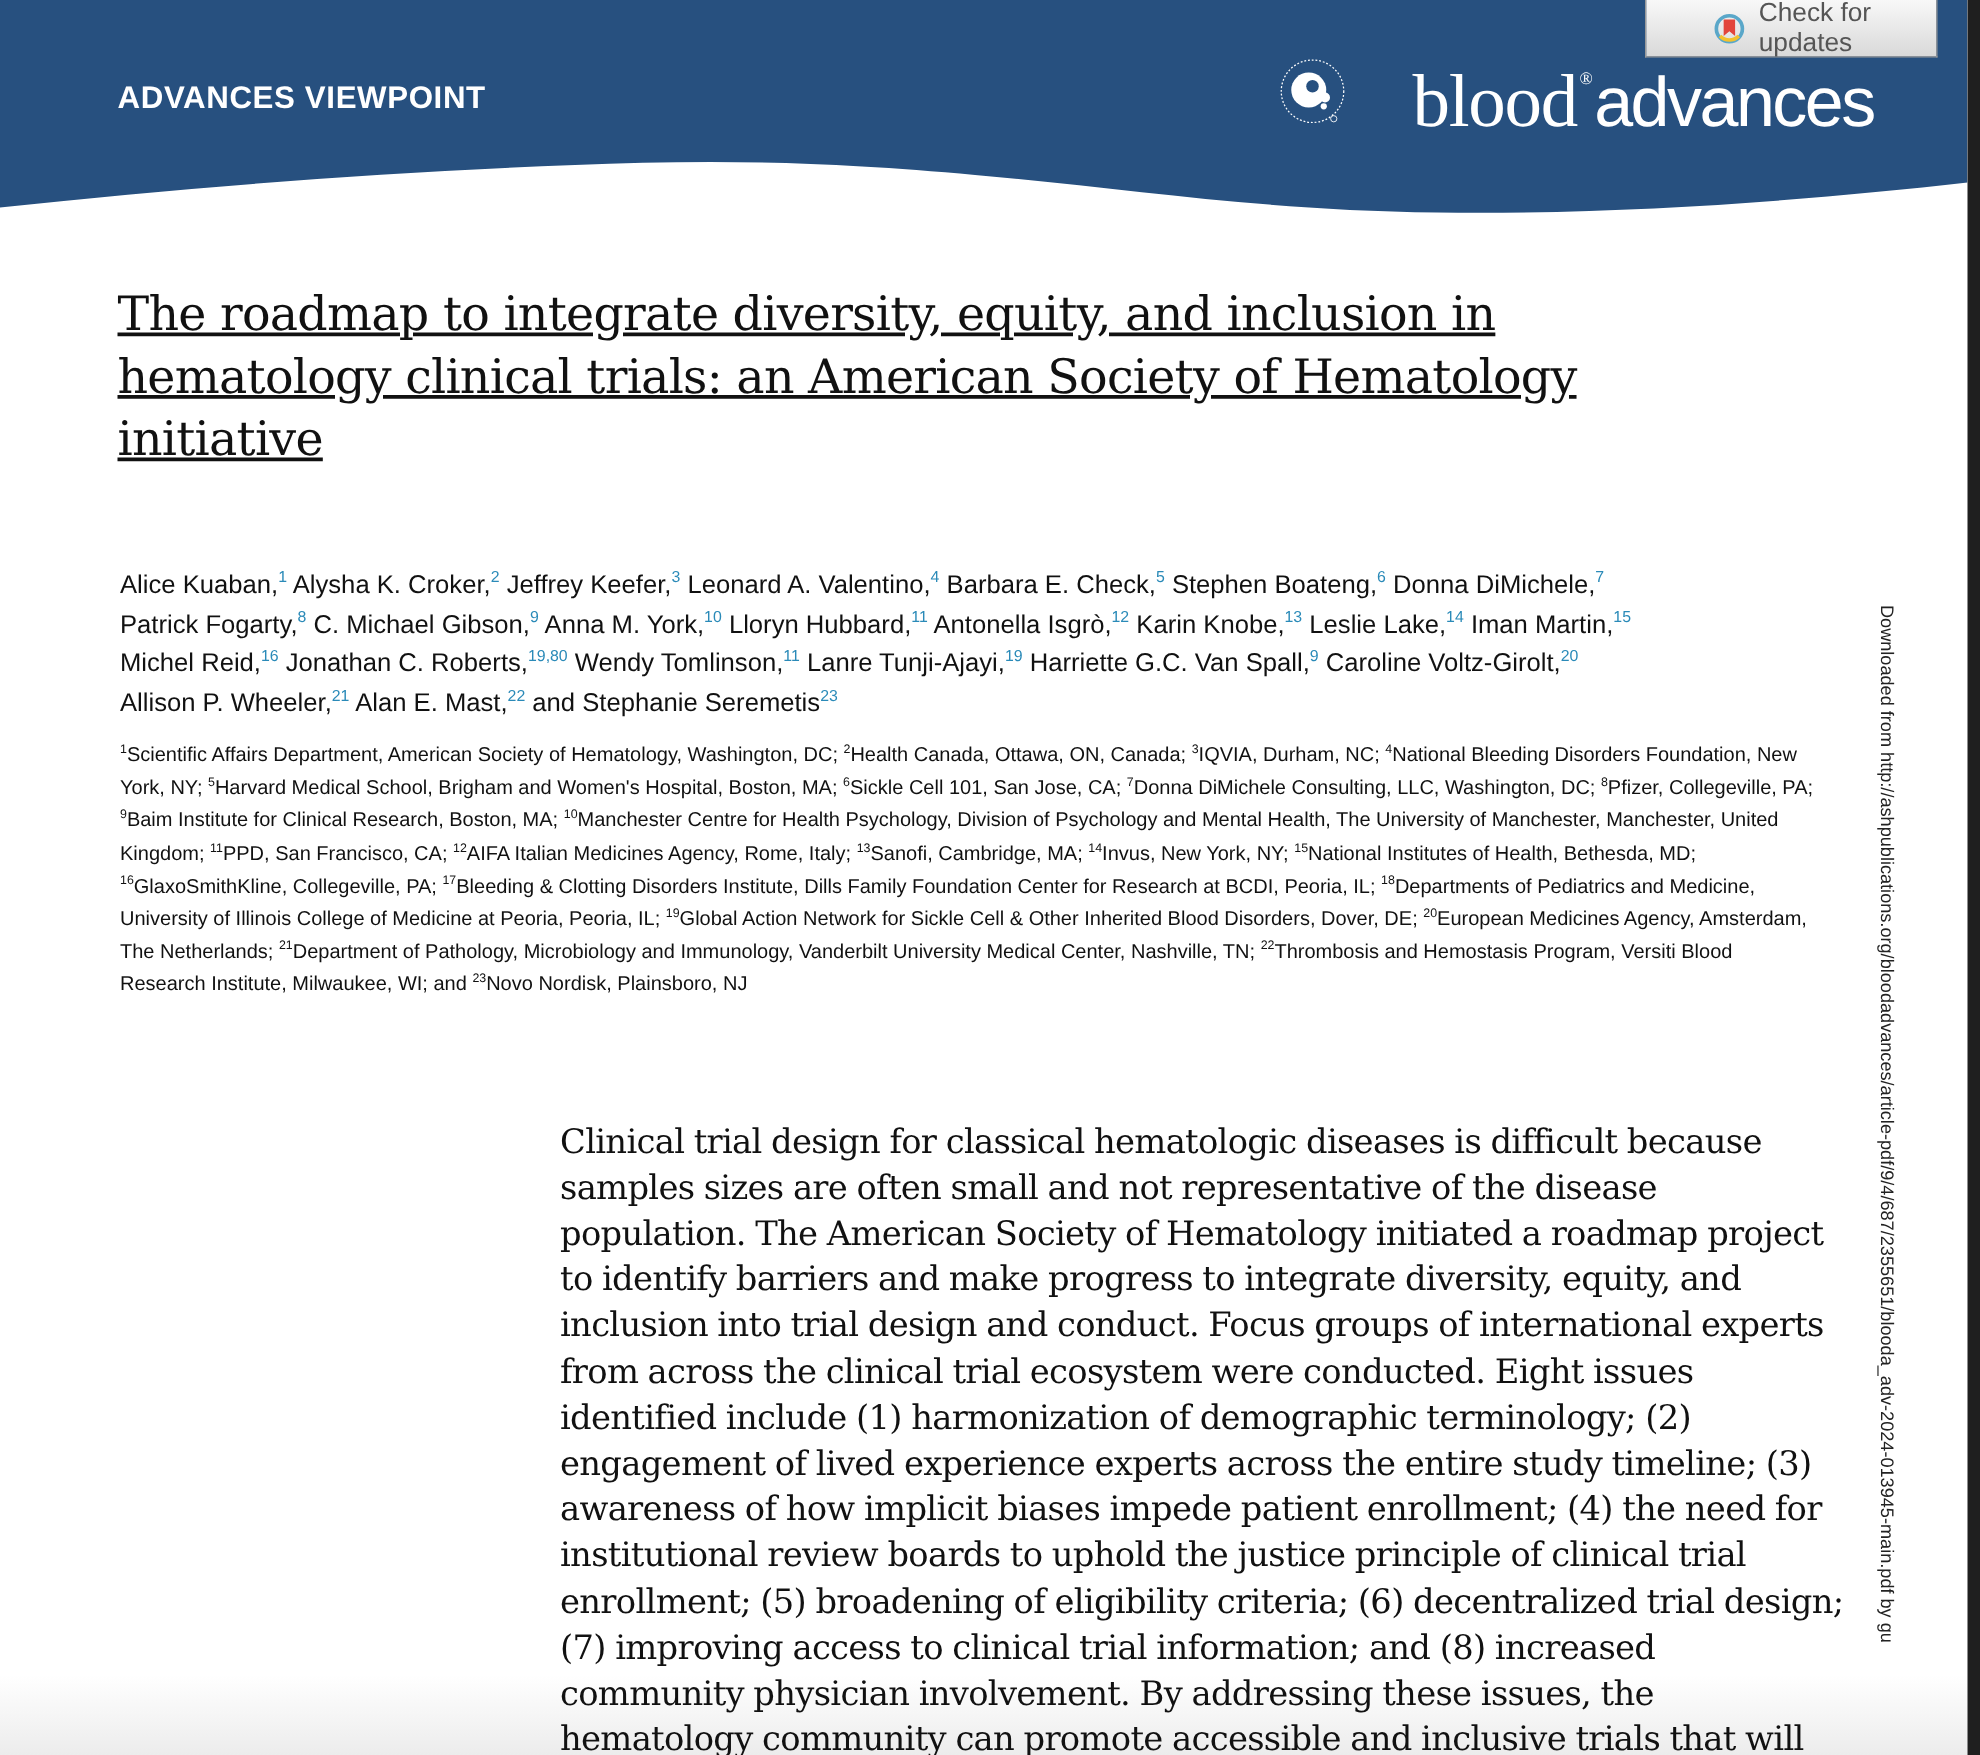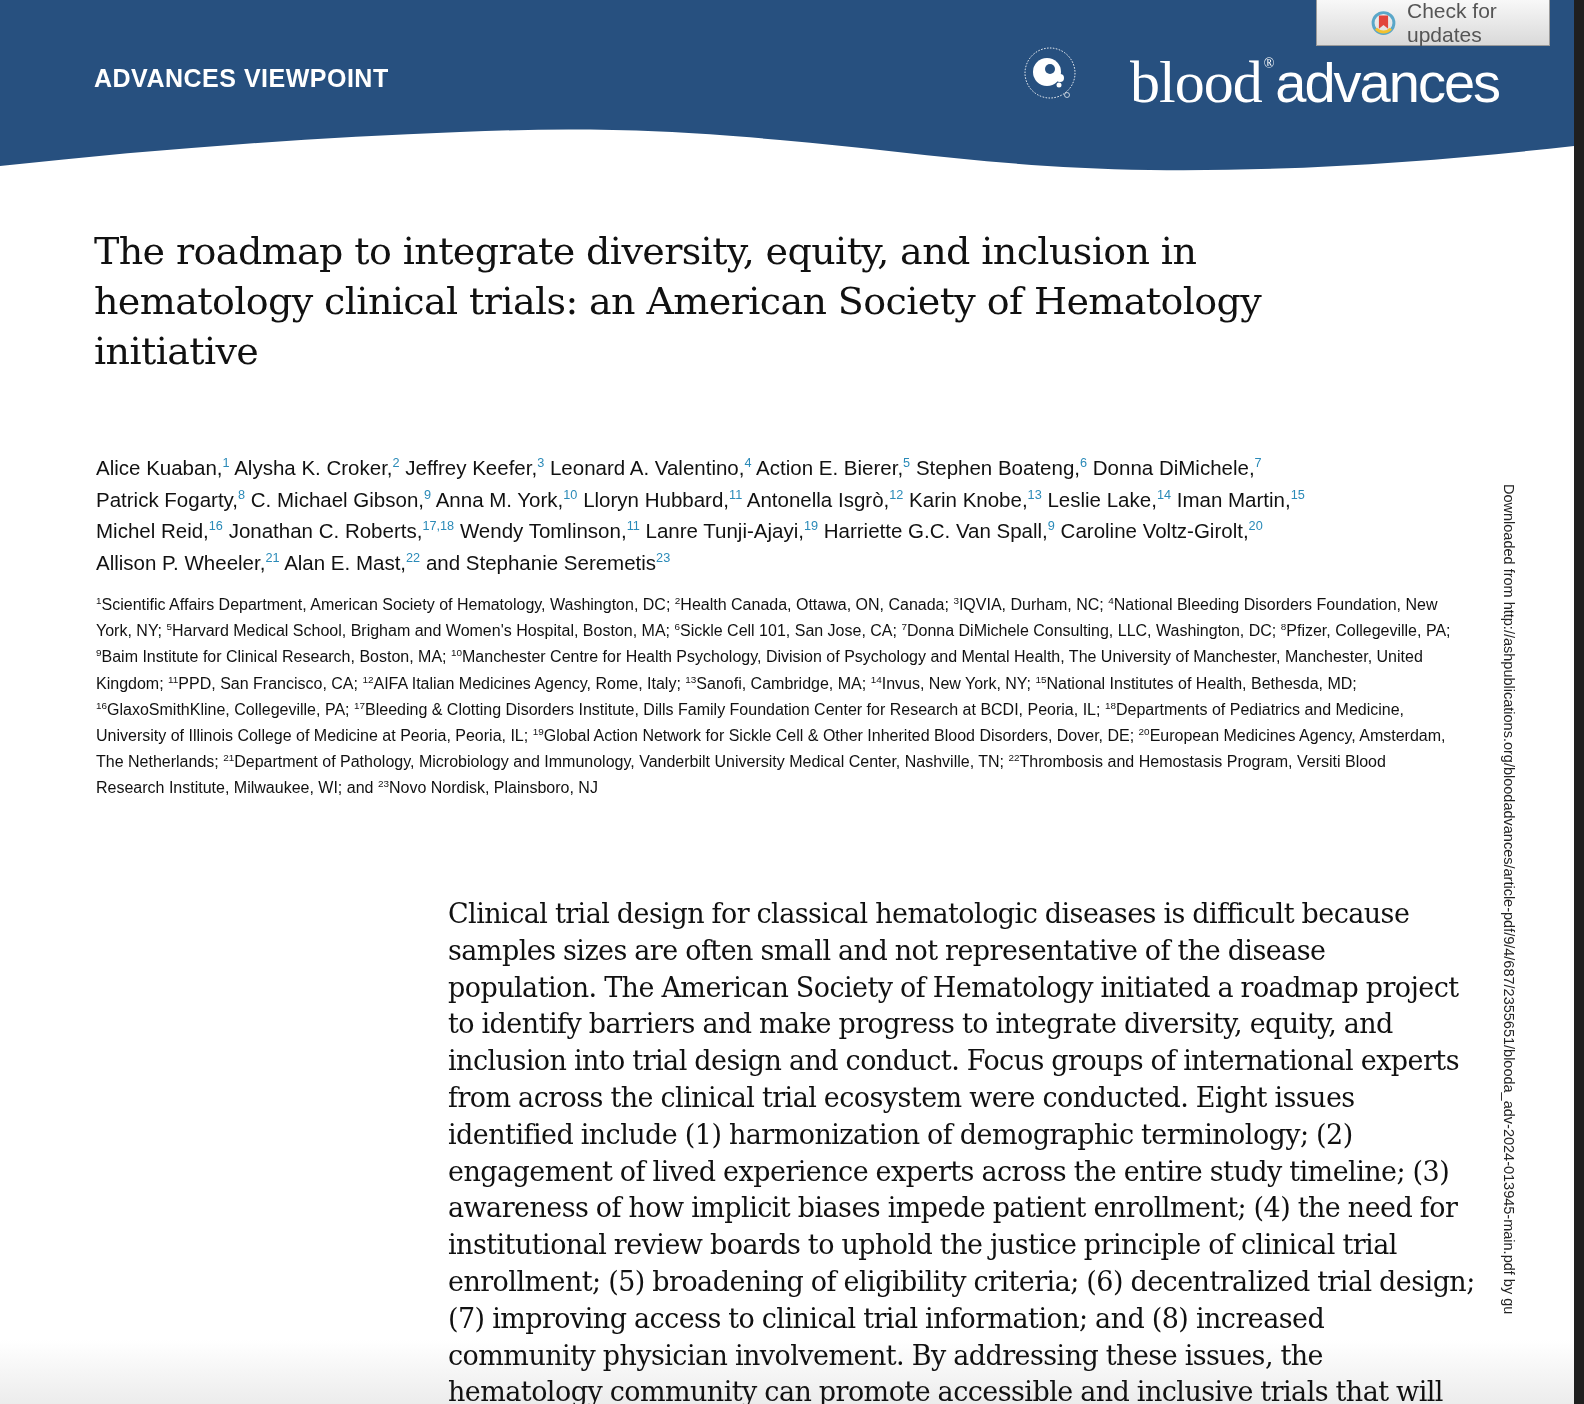--- a/index.html
+++ b/index.html
@@ -44,20 +44,21 @@
       display: flex; align-items: center; cursor: pointer; padding-left: 44px;
     }
     .updates-icon { width: 30px; height: 30px; margin-left: 10px; }
     .updates-label {
       font-family: "Liberation Sans", sans-serif; font-size: 21px; color: #555; margin-left: 11px;
     }
     .title {
       position: absolute; left: 94px; top: 226px; width: 1220px;
       font-family: "DejaVu Serif", serif; font-size: 38px; line-height: 50px; color: #111;
       letter-spacing: -0.6px;
+      text-decoration: underline;
     }
     .authors {
       position: absolute; left: 96px; top: 452px; width: 1380px;
       font-family: "Liberation Sans", sans-serif; font-size: 20.5px; line-height: 31.5px; color: #111;
     }
     .authors sup, .affils sup { font-size: 62%; line-height: 0; vertical-align: 0.65em; }
     .authors sup { color: #2a8ab8; }
     .affils {
       position: absolute; left: 96px; top: 592px; width: 1360px;
       font-family: "Liberation Sans", sans-serif; font-size: 16px; line-height: 26.2px; color: #111;
@@ -108,33 +109,33 @@
     <span class="updates-label">Check for updates</span>
   </div>
 
   <h1 class="title" style="margin:0;font-weight:normal;">The roadmap to integrate diversity, equity, and inclusion in hematology clinical trials: an American Society of Hematology initiative</h1>
 
   <div class="authors">
     <span><span>Alice Kuaban,</span><sup>1</sup></span>
     <span><span>Alysha K. Croker,</span><sup>2</sup></span>
     <span><span>Jeffrey Keefer,</span><sup>3</sup></span>
     <span><span>Leonard A. Valentino,</span><sup>4</sup></span>
-    <span><span>Action E. Bierer,</span><sup>5</sup></span>
+    <span><span>Barbara E. Check,</span><sup>5</sup></span>
     <span><span>Stephen Boateng,</span><sup>6</sup></span>
     <span><span>Donna DiMichele,</span><sup>7</sup></span><br>
     <span><span>Patrick Fogarty,</span><sup>8</sup></span>
     <span><span>C. Michael Gibson,</span><sup>9</sup></span>
     <span><span>Anna M. York,</span><sup>10</sup></span>
     <span><span>Lloryn Hubbard,</span><sup>11</sup></span>
     <span><span>Antonella Isgrò,</span><sup>12</sup></span>
     <span><span>Karin Knobe,</span><sup>13</sup></span>
     <span><span>Leslie Lake,</span><sup>14</sup></span>
     <span><span>Iman Martin,</span><sup>15</sup></span><br>
     <span><span>Michel Reid,</span><sup>16</sup></span>
-    <span><span>Jonathan C. Roberts,</span><sup>17,18</sup></span>
+    <span><span>Jonathan C. Roberts,</span><sup>19,80</sup></span>
     <span><span>Wendy Tomlinson,</span><sup>11</sup></span>
     <span><span>Lanre Tunji-Ajayi,</span><sup>19</sup></span>
     <span><span>Harriette G.C. Van Spall,</span><sup>9</sup></span>
     <span><span>Caroline Voltz-Girolt,</span><sup>20</sup></span><br>
     <span><span>Allison P. Wheeler,</span><sup>21</sup></span>
     <span><span>Alan E. Mast,</span><sup>22</sup></span>
     <span><span>and Stephanie Seremetis</span><sup>23</sup></span>
   </div>
 
   <div class="affils">

